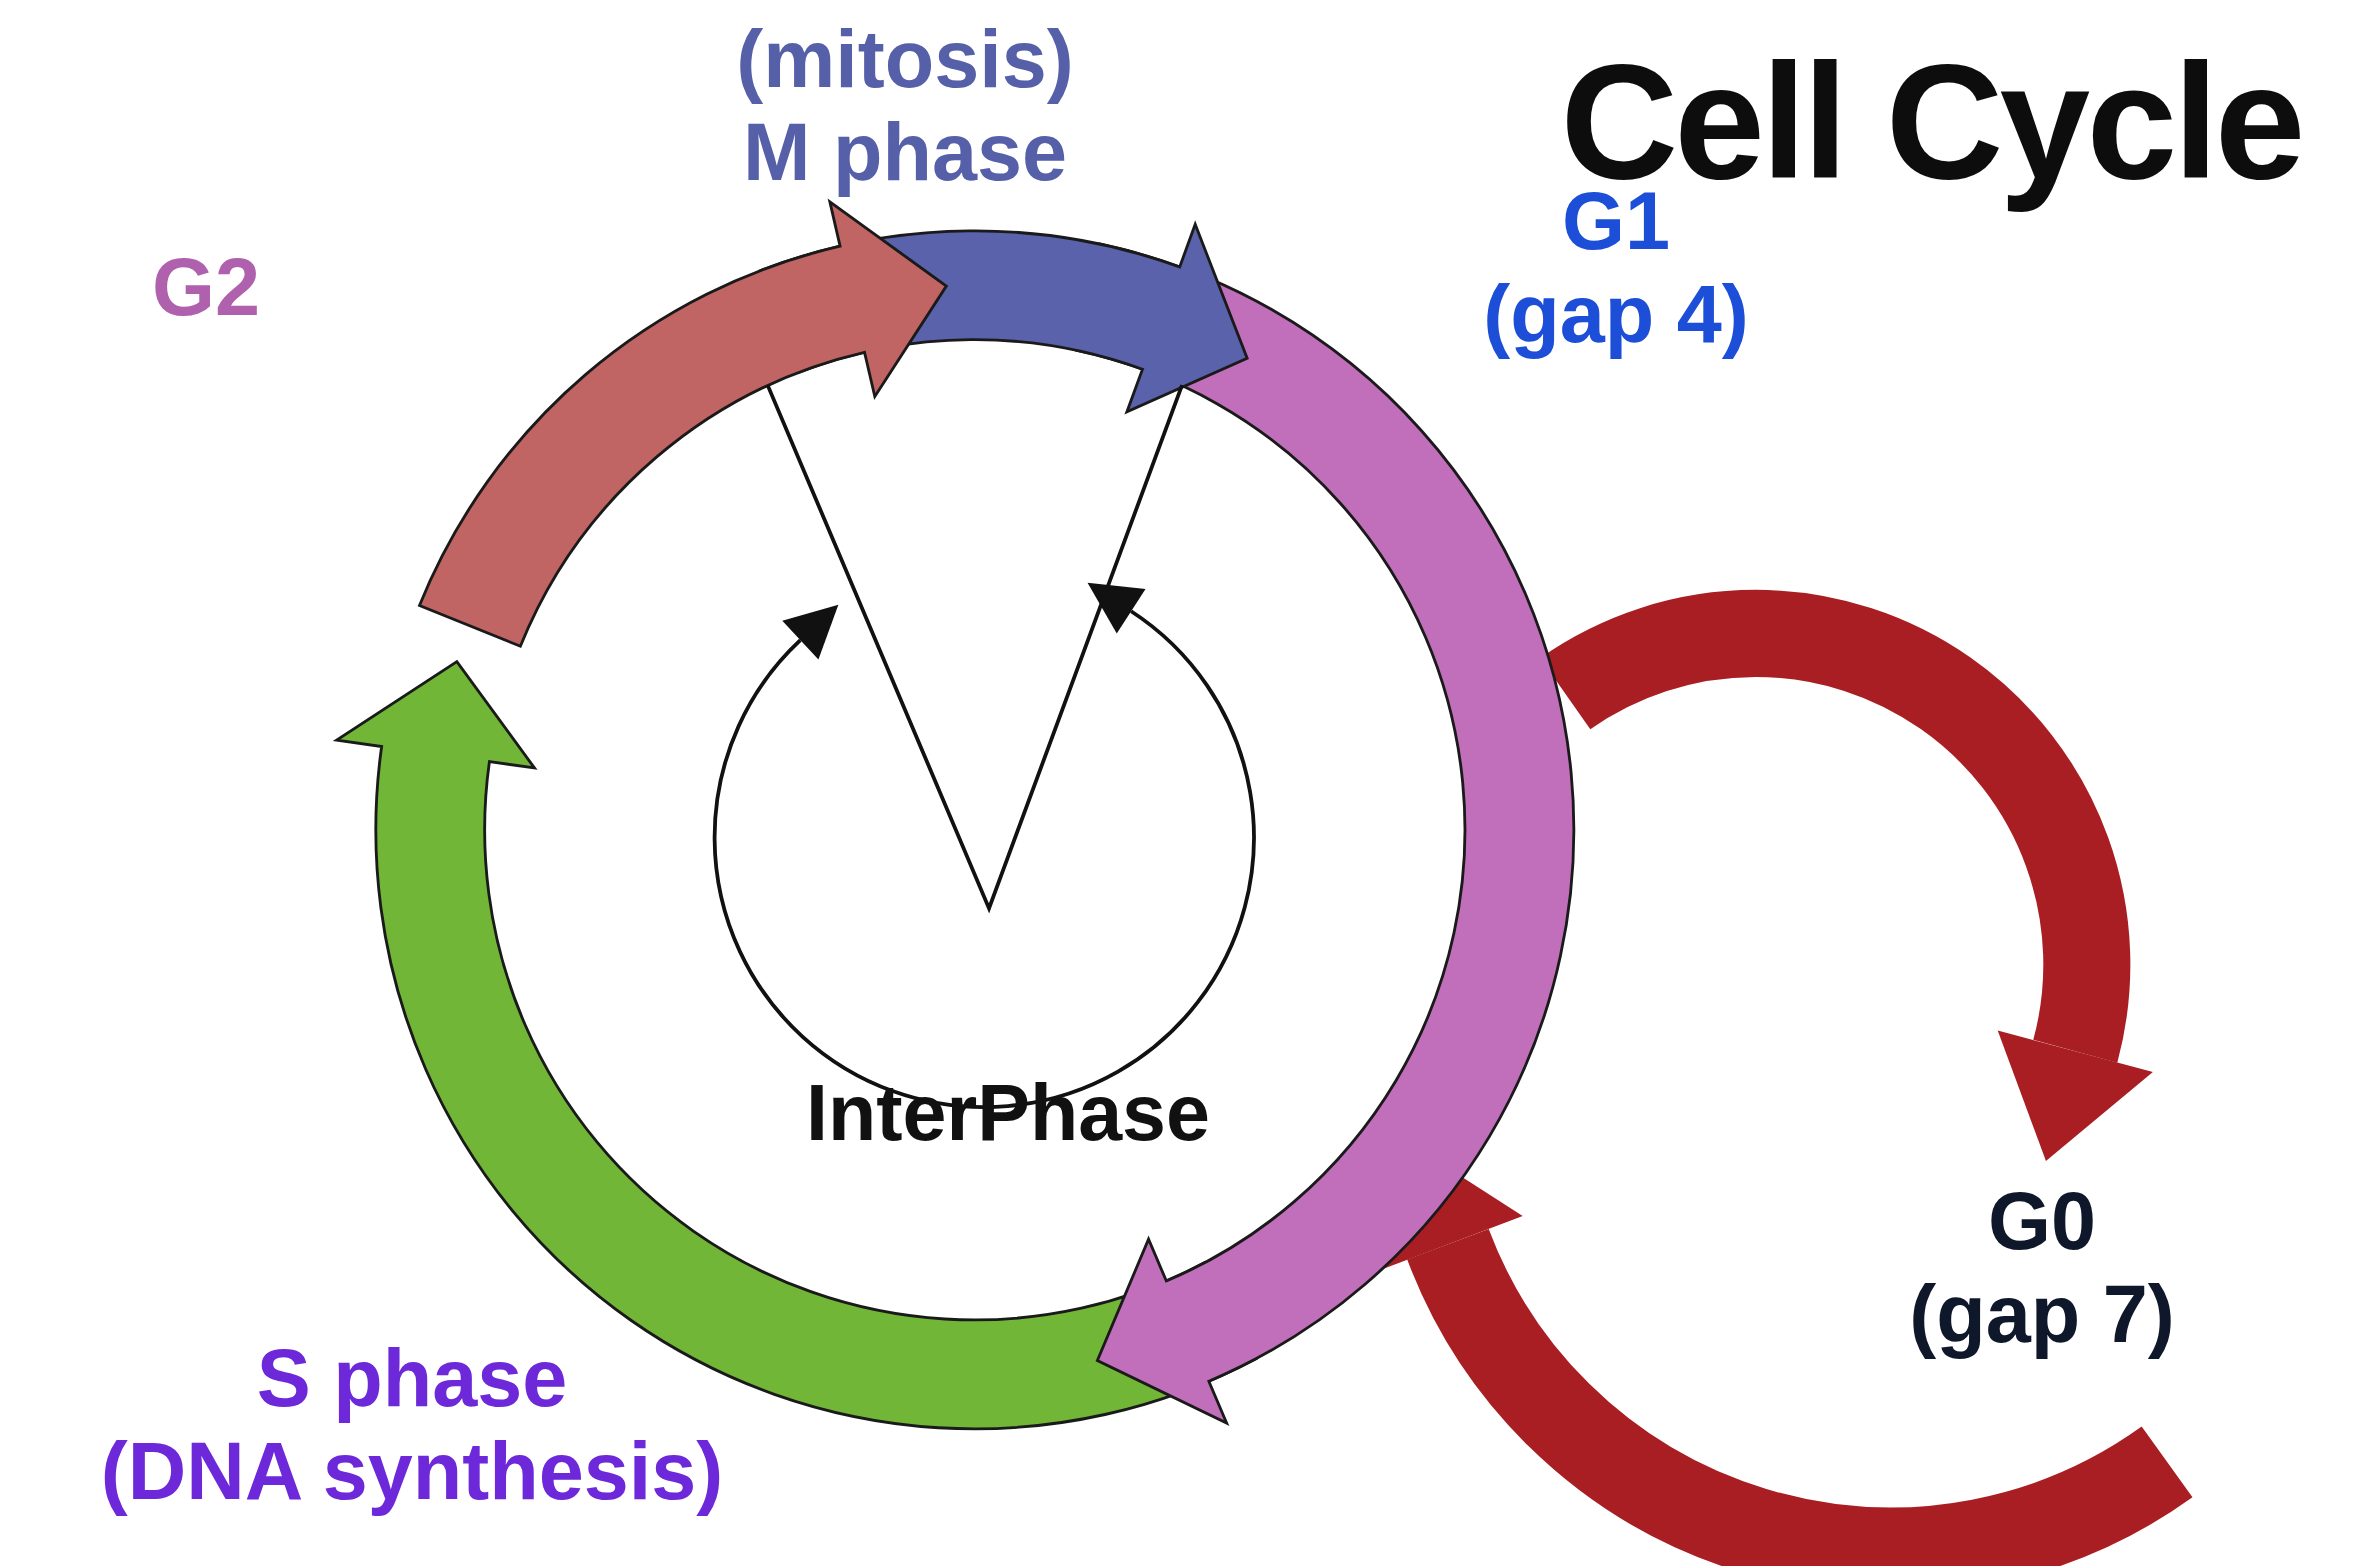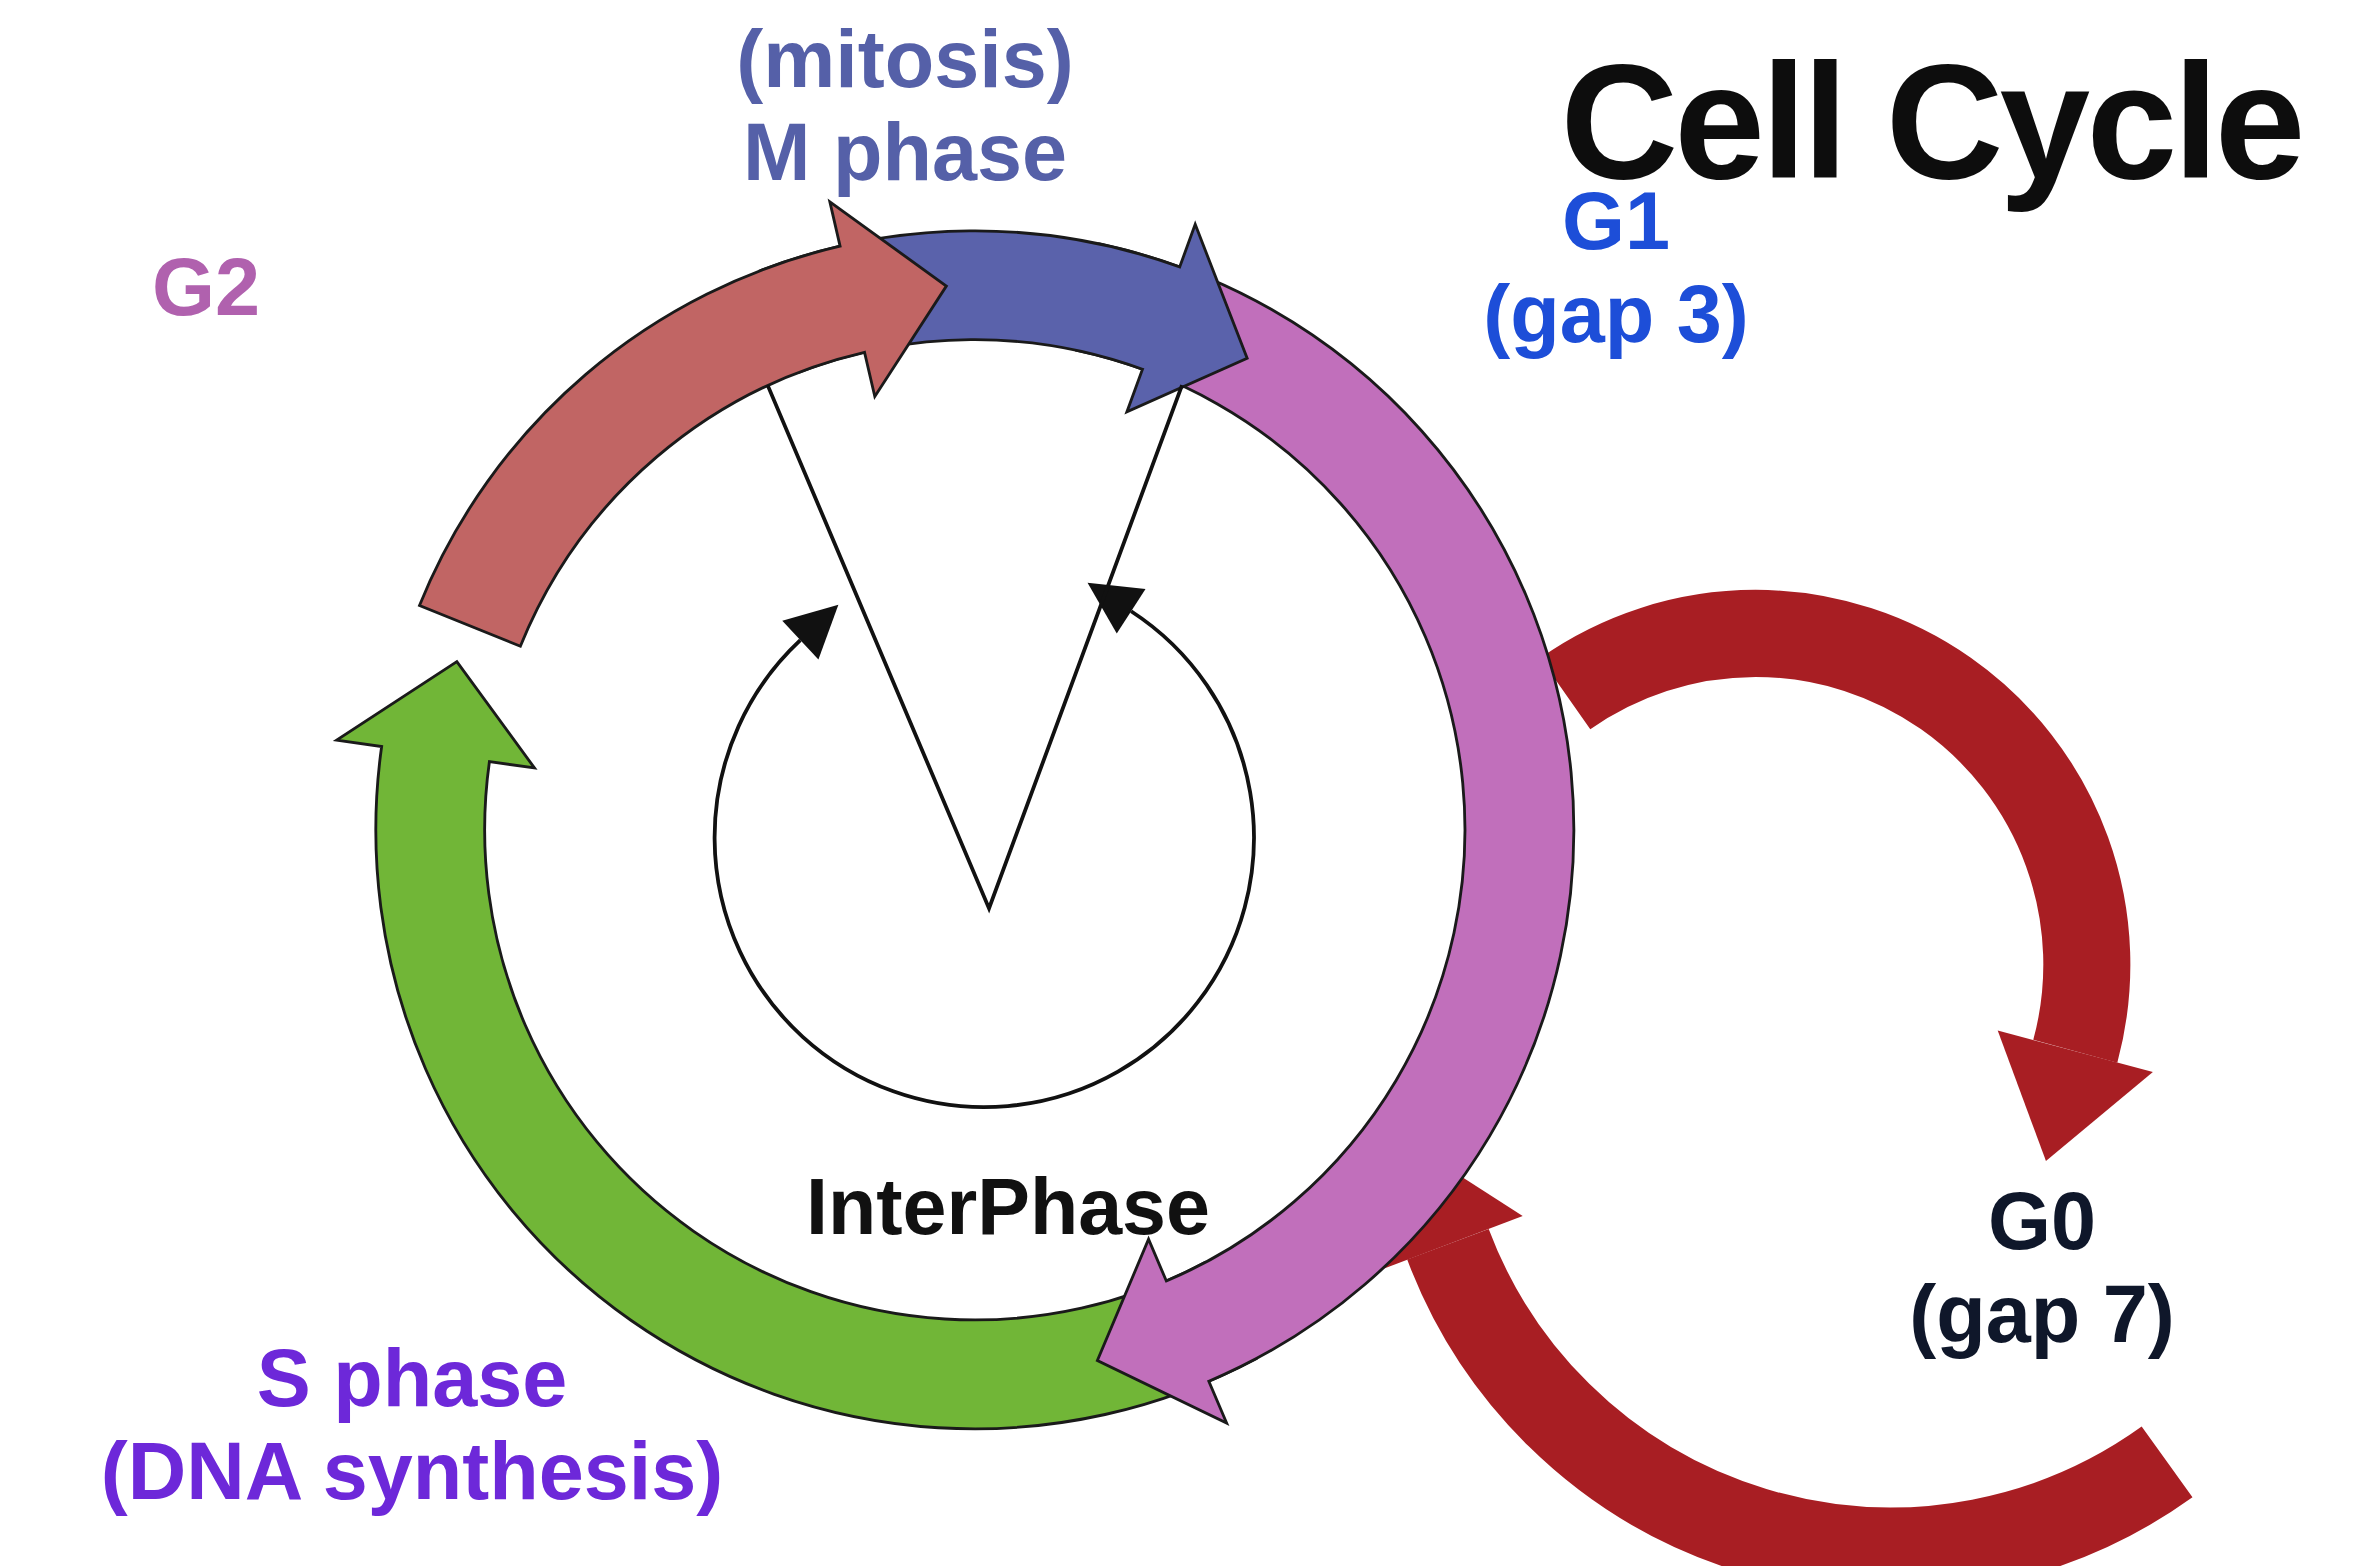--- a/index.html
+++ b/index.html
@@ -99,33 +99,33 @@
 
   <div class="title" style="left: 1931px; top: 28px; color: rgb(13, 13, 13);">Cell Cycle</div>
 
   <div class="label" style="left: 905px; top: 13.2px; color: rgb(85, 96, 168);">
     <div>(mitosis)</div>
     <div>M phase</div>
   </div>
 
   <div class="label" style="left: 1616px; top: 175px; color: #1d4ed8;">
     <div>G1</div>
-    <div>(gap 3)</div>
+    <div>(gap 4)</div>
   </div>
 
   <div class="label" style="left: 206px; top: 241px; color: rgb(176, 97, 174);">
     <div>G2</div>
   </div>
 
   <div class="label" style="left: 412px; top: 1332px; color: #6d28d9;">
     <div>S phase</div>
     <div>(DNA synthesis)</div>
   </div>
 
   <div class="label" style="left: 2042px; top: 1175px; color: #0f172a;">
     <div>G0</div>
     <div>(gap 7)</div>
   </div>
 
-  <div class="label interphase" style="left: 1008px; top: 1162px; color: rgb(17, 17, 17);">InterPhase</div>
+  <div class="label interphase" style="left: 1008px; top: 1068px; color: rgb(17, 17, 17);">InterPhase</div>
 
 </div>
 
 
 </body></html>

